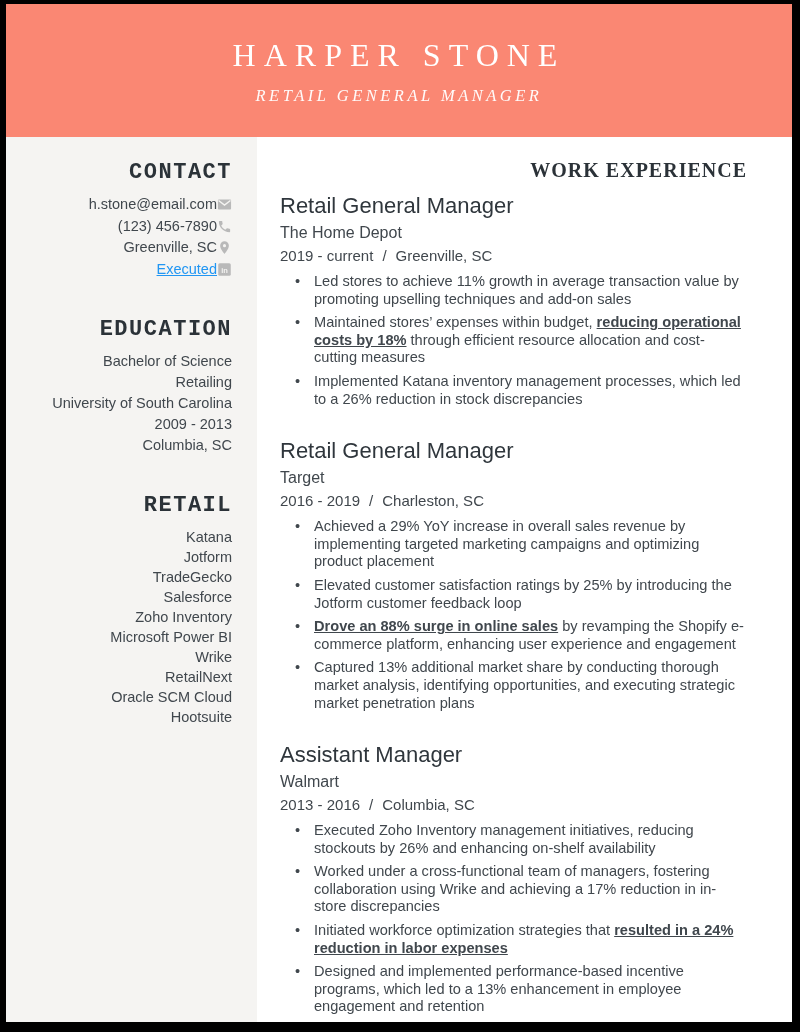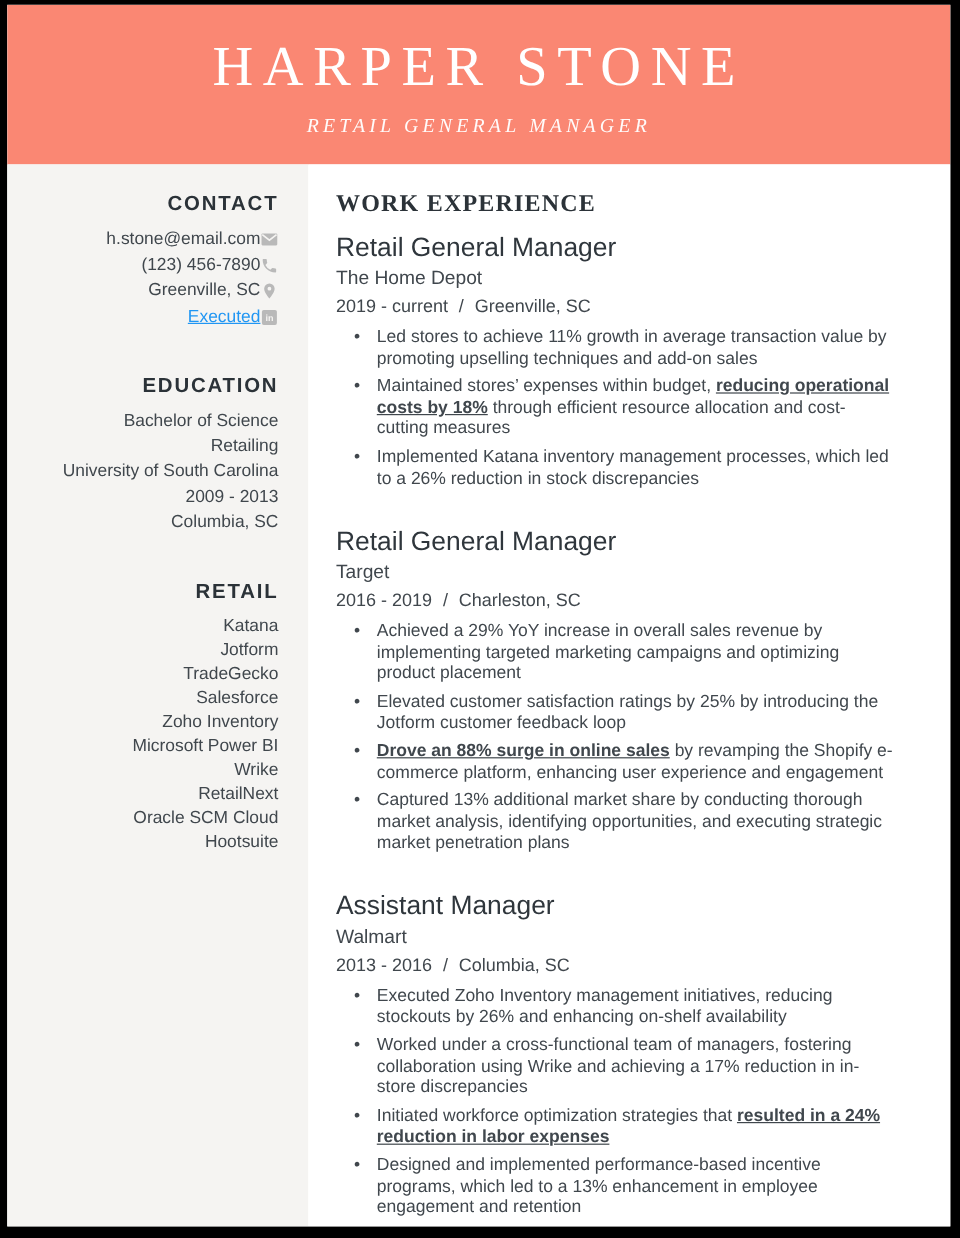--- a/index.html
+++ b/index.html
@@ -20,56 +20,56 @@
     border-width:4px 8px 10px 6px;
     background:#fff;display:flex;flex-direction:column;overflow:hidden;
   }
   
   .header{
     height:133px;flex:0 0 133px;background:var(--header-bg);
     display:flex;flex-direction:column;align-items:center;justify-content:center;
   }
   .name{
     font-family:"Liberation Serif","DejaVu Serif",serif;
-    font-weight:400;font-size:47px;color:#FFFFFF;
+    font-weight:400;font-size:32px;color:#FFFFFF;
     letter-spacing:8px;margin-top:2px;white-space:nowrap;
   }
   .subtitle{
     font-family:"Liberation Serif","DejaVu Serif",serif;
     font-style:italic;font-size:16.5px;color:rgba(255,255,255,.97);
     letter-spacing:3.5px;margin-top:12px;white-space:nowrap;
   }
   
   .content{flex:1;display:flex;min-height:0;}
   .sidebar{
     flex:0 0 251px;width:251px;background:var(--sidebar-bg);
     padding:23px 25px 0 12px;text-align:right;
   }
   .main{flex:1;background:#fff;padding:22px 45px 0 23px;}
   
   .side-heading{
-    font-family:Liberation Sans, sans-serif;
-    font-weight:700;font-size:17px;letter-spacing:1.5px;
+    font-family:Liberation Mono, monospace;
+    font-weight:700;font-size:22px;letter-spacing:1.5px;
     color:var(--heading-text);margin-bottom:9px;
   }
   .side-section{margin-bottom:37px;}
   .contact-row{
     display:flex;justify-content:flex-end;align-items:center;gap:0;
     font-size:14.5px;line-height:21.5px;color:var(--body-text);
   }
   .contact-icon{display:inline-flex;width:15px;height:15px;color:var(--icon-gray);flex:0 0 15px;}
   .contact-icon svg{width:15px;height:15px;display:block;}
   .contact-link{color:var(--link-blue);text-decoration:underline;}
   .side-line{font-size:14.5px;line-height:21px;color:var(--body-text);}
   .skill-line{font-size:14.5px;line-height:20px;color:var(--body-text);}
   
   .main-heading{
     font-family:"Liberation Serif","DejaVu Serif",serif;
     font-weight:700;font-size:20px;letter-spacing:1px;
-    color:var(--heading-text);margin-bottom:10px;
+    color:var(--heading-text);margin-bottom:10px;text-align:right;
   }
   .job{margin-bottom:29px;}
   .job-title{font-size:22px;font-weight:400;color:#2F363C;line-height:28px;}
   .job-company{font-size:16px;margin-top:2px;line-height:21px;}
   .job-dateline{font-size:15px;margin-top:3px;line-height:20px;}
   .job-sep{margin:0 9px;}
   .bullets{list-style:none;margin-top:7px;}
   .bullets li{
     position:relative;padding-left:34px;font-size:14.6px;line-height:17.6px;
     margin-bottom:6px;color:var(--body-text);

